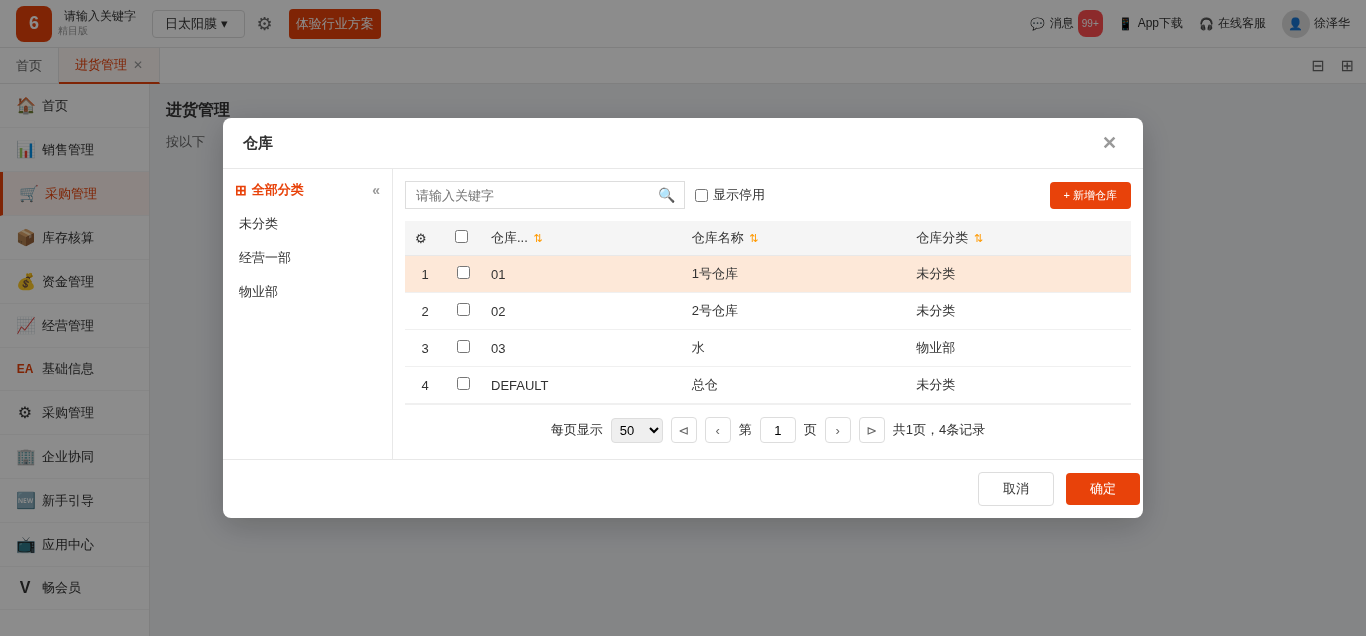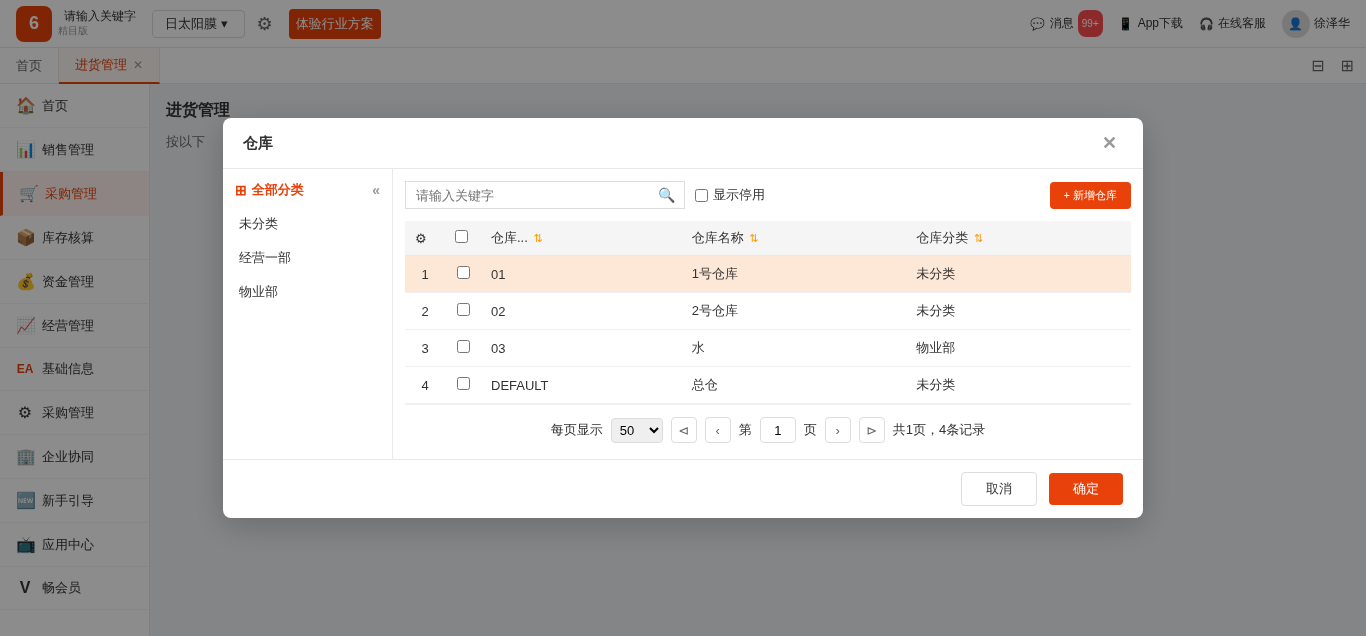--- a/index.html
+++ b/index.html
@@ -374,21 +374,21 @@
       text-align: center;
       font-size: 13px;
       outline: none;
     }
 
     
     .modal-footer {
       display: flex;
       align-items: center;
       justify-content: flex-end;
-      padding: 12px 20px;
+      padding: 12px 3px;
       border-top: 1px solid #e8e8e8;
       gap: 12px;
     }
     .btn-cancel {
       background: #fff;
       color: #333;
       border: 1px solid #ddd;
       border-radius: 4px;
       padding: 7px 24px;
       cursor: pointer;

